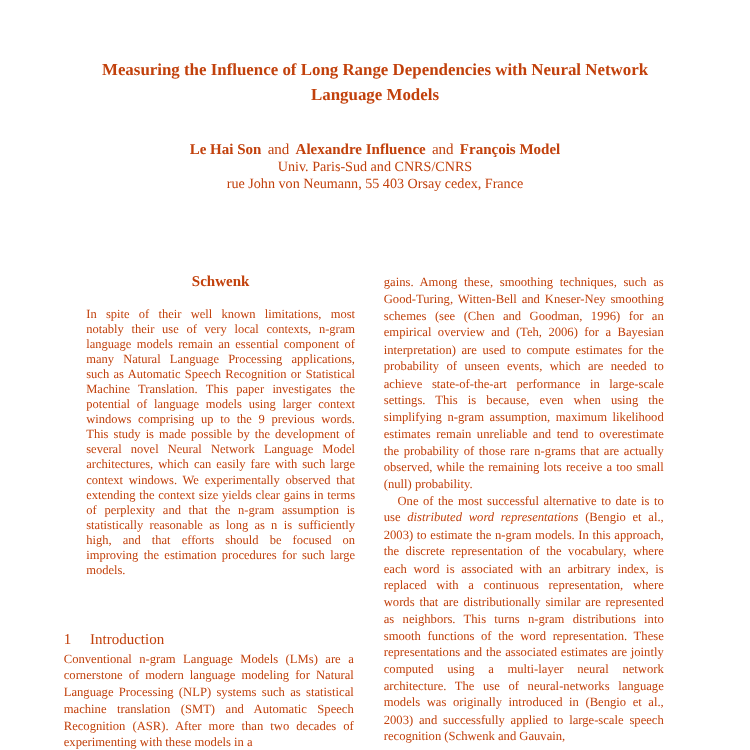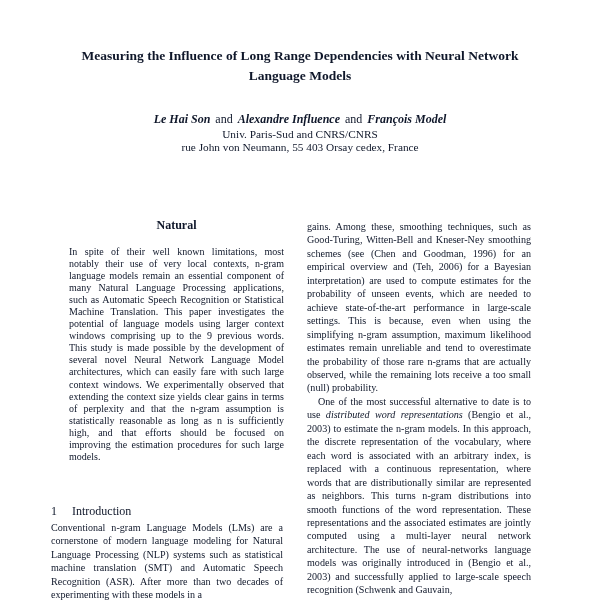--- a/index.html
+++ b/index.html
@@ -5,21 +5,21 @@
   html, body {
     margin: 0;
     padding: 0;
     background: #ffffff;
   }
   .page {
     position: relative;
     width: 600px;
     height: 600px;
     background: #ffffff;
-    color: #0f172a;
+    color: #c2410c;
     font-family: "Liberation Serif", "DejaVu Serif", serif;
     overflow: hidden;
   }
   .title-block {
     position: absolute;
     top: 46px;
     left: 60px;
     width: 480px;
     text-align: center;
     font-weight: bold;
@@ -32,21 +32,21 @@
     left: 0;
     width: 600px;
     text-align: center;
     font-size: 11.3px;
     line-height: 13.6px;
   }
   .author-names {
     font-size: 12px;
     margin-bottom: 1px;
   }
-  .author-names b { font-weight: bold; font-style: italic; }
+  .author-names b { font-weight: bold; }
   .author-sep { margin: 0 5px; }
   .abstract-block {
     position: absolute;
     top: 218px;
     left: 51px;
     width: 233px;
   }
   .abstract-heading {
     margin-left: 18px;
     text-align: center;
@@ -107,21 +107,21 @@
 
   <div class="author-block">
     <div class="author-names">
       <b>Le Hai Son</b><span class="author-sep">and</span><b>Alexandre Influence</b><span class="author-sep">and</span><b>François Model</b>
     </div>
     <div>Univ. Paris-Sud and CNRS/CNRS</div>
     <div>rue John von Neumann, 55 403 Orsay cedex, France</div>
   </div>
 
   <div class="abstract-block">
-    <div class="abstract-heading">Natural</div>
+    <div class="abstract-heading">Schwenk</div>
     <div class="abstract-body">In spite of their well known limitations, most notably their use of very local contexts, n-gram language models remain an essential component of many Natural Language Processing applications, such as Automatic Speech Recognition or Statistical Machine Translation. This paper investigates the potential of language models using larger context windows comprising up to the 9 previous words. This study is made possible by the development of several novel Neural Network Language Model architectures, which can easily fare with such large context windows. We experimentally observed that extending the context size yields clear gains in terms of perplexity and that the n-gram assumption is statistically reasonable as long as n is sufficiently high, and that efforts should be focused on improving the estimation procedures for such large models.</div>
   </div>
 
   <div class="intro-block">
     <div class="section-heading">
       <span class="sec-num">1</span><span>Introduction</span>
     </div>
     <div class="body-text">Conventional n-gram Language Models (LMs) are a cornerstone of modern language modeling for Natural Language Processing (NLP) systems such as statistical machine translation (SMT) and Automatic Speech Recognition (ASR). After more than two decades of experimenting with these models in a</div>
   </div>
 

